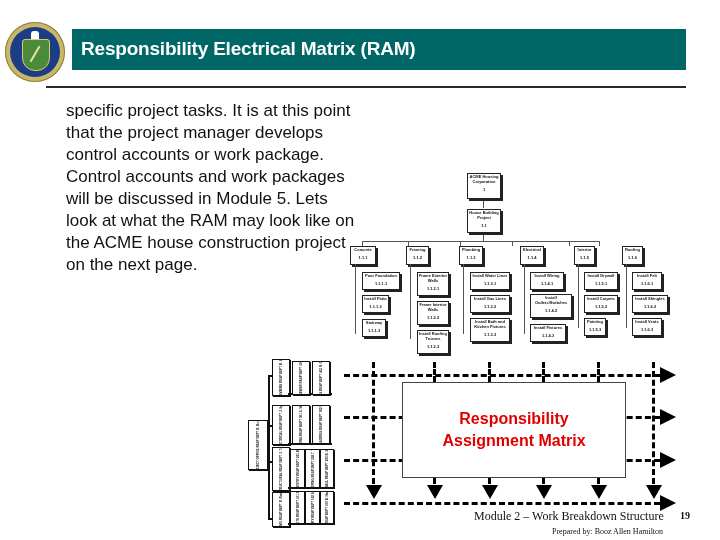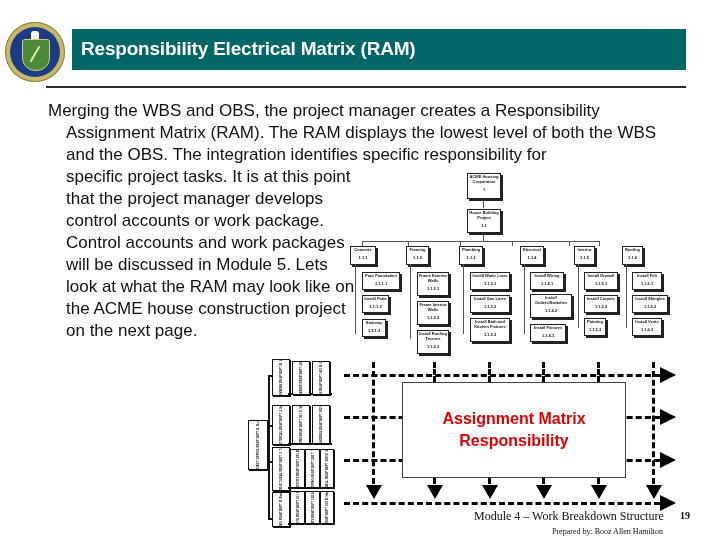--- a/index.html
+++ b/index.html
@@ -55,21 +55,20 @@
     <div class="eagle"></div>
     <div class="shield"></div>
     <div class="bolt"></div>
 </div>
 <div class="title-bar">
   <h1>Responsibility Electrical Matrix (RAM)</h1>
 </div>
 <div class="rule"></div>
 
 <div class="body-text">
-  <p class="first">Merging the WBS and OBS, the project manager creates a Responsibility Assignment Matrix (RAM).  The RAM displays the lowest level of both the WBS and the OBS.  The integration identifies specific responsibility for</p>
   <p class="col">specific project tasks.  It is at this point that the project manager develops control accounts or work package.  Control accounts and work packages will be discussed in Module 5.  Lets look at what the RAM may look like on the ACME house construction project on the next page.</p>
 </div>
 
 <div class="wbs">
 
   <div class="wline" style="left:143px;top:28px;width:1px;height:10px;"></div>
   <div class="wline" style="left:143px;top:62px;width:1px;height:9px;"></div>
   <div class="wline" style="left:22px;top:71px;width:237px;height:1px;"></div>
   <div class="wline" style="left:22px;top:71px;width:1px;height:5px;"></div>
   <div class="wline" style="left:68px;top:71px;width:1px;height:5px;"></div>
@@ -283,21 +282,21 @@
 
   <div class="arrow-d" style="left:26px;top:130px;"></div>
   <div class="arrow-d" style="left:87px;top:130px;"></div>
   <div class="arrow-d" style="left:142px;top:130px;"></div>
   <div class="arrow-d" style="left:196px;top:130px;"></div>
   <div class="arrow-d" style="left:251px;top:130px;"></div>
   <div class="arrow-d" style="left:306px;top:130px;"></div>
 
   <div class="ram-box">
     <div>
+      <div>Responsibility</div>
       <div>Assignment Matrix</div>
-      <div>Responsibility</div>
     </div>
   </div>
 </div>
 
-<div class="footer-module">Module 4 – Work Breakdown Structure</div>
+<div class="footer-module">Module 2 – Work Breakdown Structure</div>
 <div class="footer-page">19</div>
 <div class="footer-prep">Prepared by: Booz Allen Hamilton</div>
 
 </body></html>

